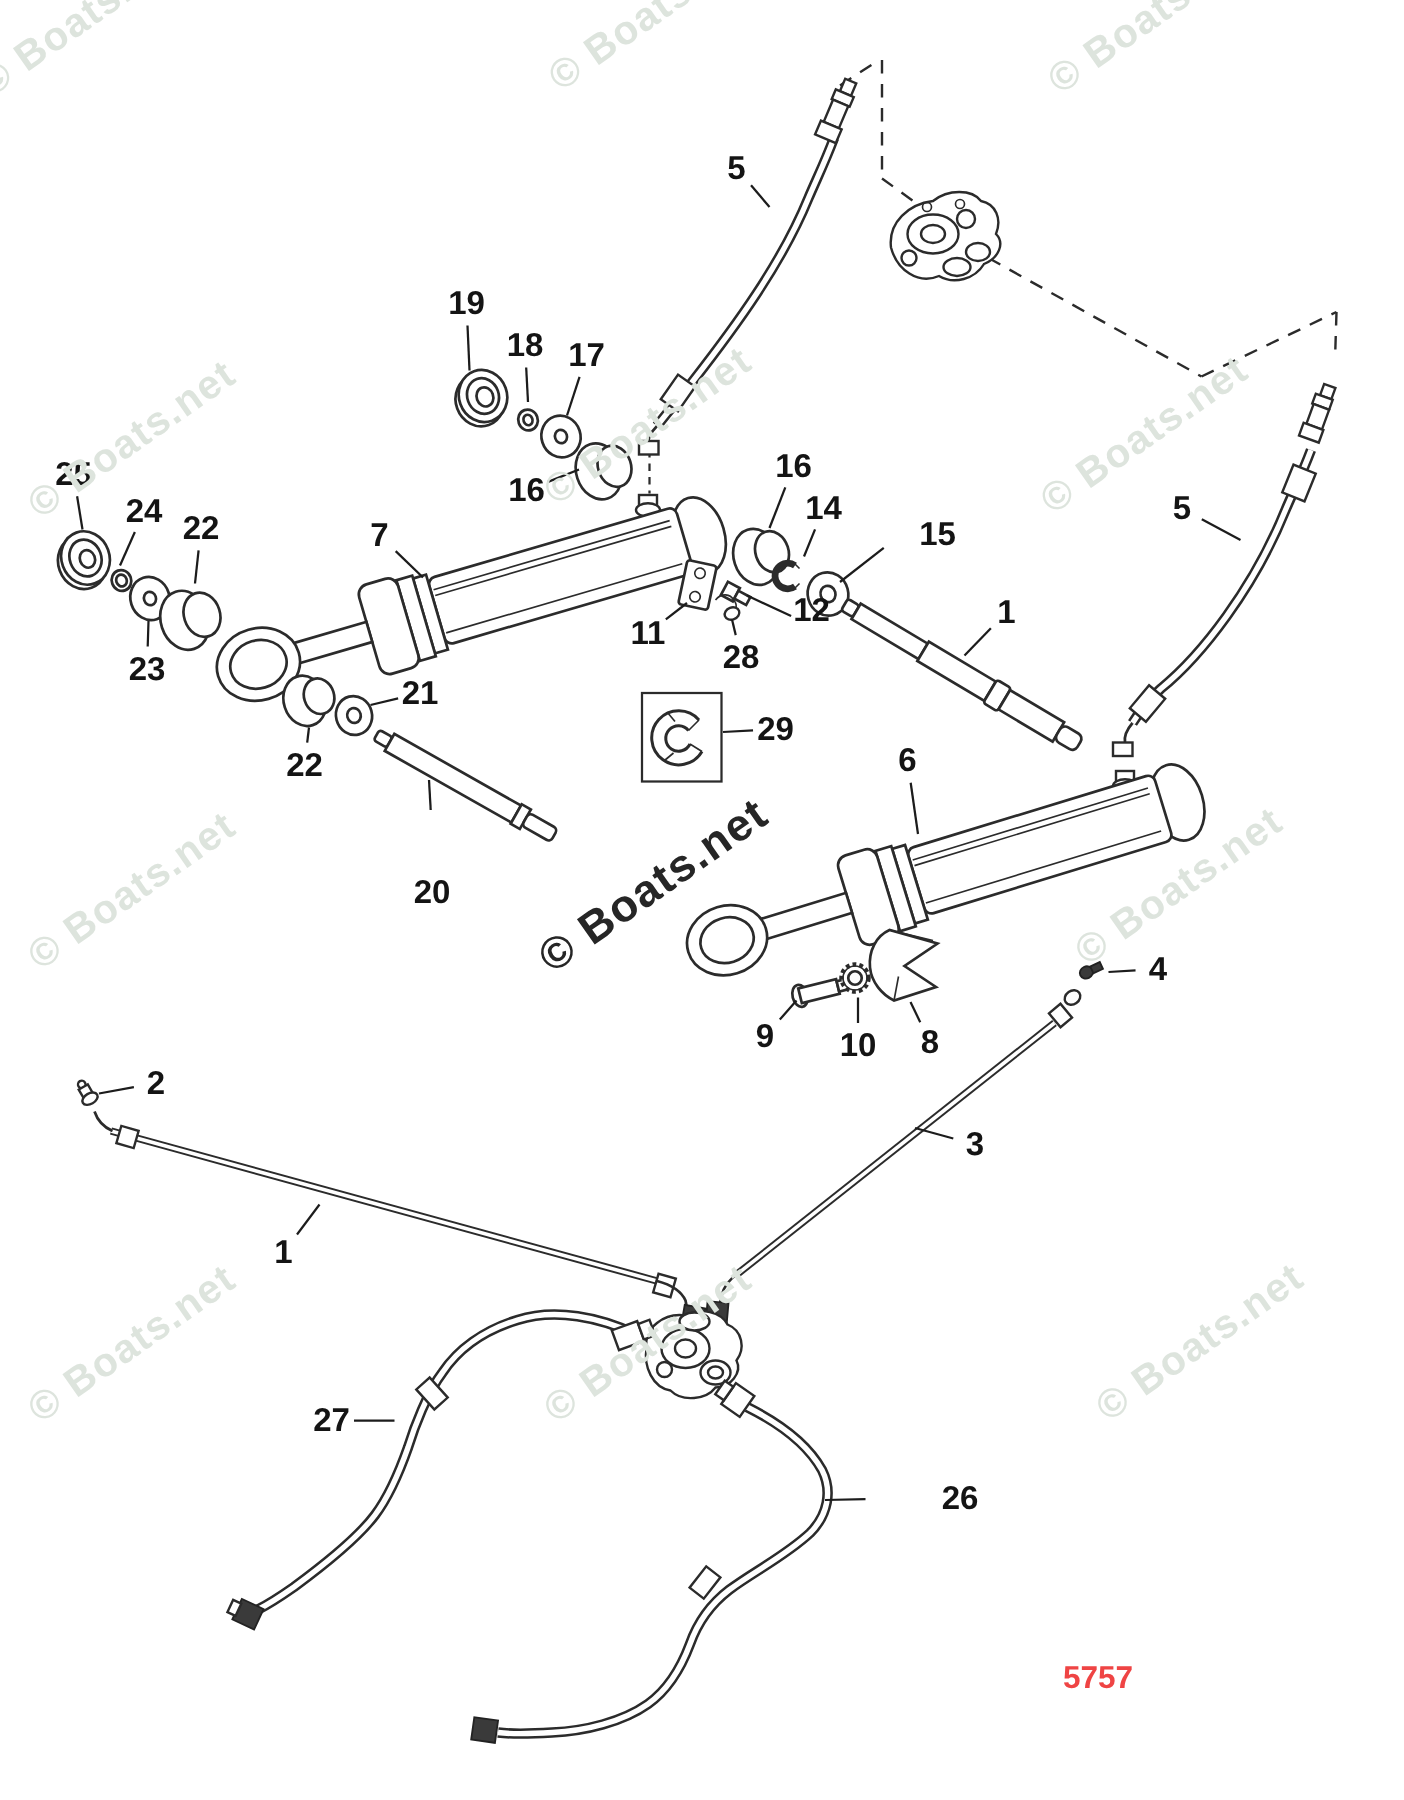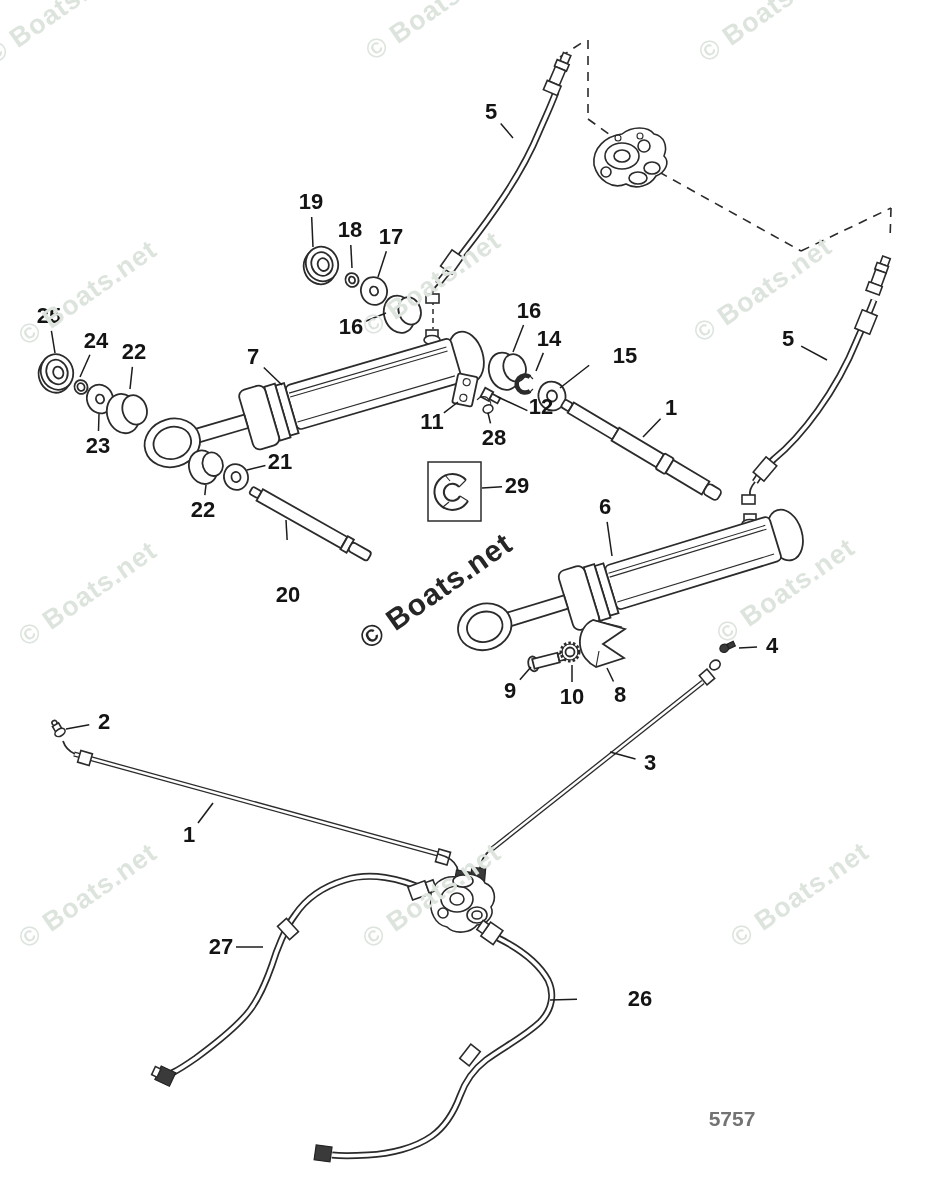--- a/index.html
+++ b/index.html
@@ -17,21 +17,21 @@
   .tubeI{fill:none;stroke:#ffffff;stroke-width:2.4;}
   .dash{fill:none;stroke:#2b2b2b;stroke-width:1.6;stroke-dasharray:9 7;}
   .dash2{fill:none;stroke:#2b2b2b;stroke-width:1.5;stroke-dasharray:5 4;}
   .callout{position:absolute;transform:translate(-50%,-50%);font-weight:bold;font-size:22px;
            color:#141414;letter-spacing:0;line-height:1;cursor:pointer;}
   .watermark{position:absolute;transform:translate(-50%,-50%) rotate(-35deg);
              font-size:27px;font-weight:600;color:#dde4dd;letter-spacing:1px;white-space:nowrap;
              user-select:none;}
   .watermark.dark{color:#262626;font-size:30px;}
   .diagram-number{position:absolute;transform:translate(-50%,-50%);
-                  font-weight:bold;font-size:21px;color:#737373;}
+                  font-weight:bold;font-size:21px;color:#ef4444;}
 </style>
 </head>
 <body>
 
 <div class="stage">
 
   <svg id="art" width="936" height="1200" viewBox="0 0 936 1200">
 
     <g>
       <path class="dash" d="M560,57 L586,40"></path>

